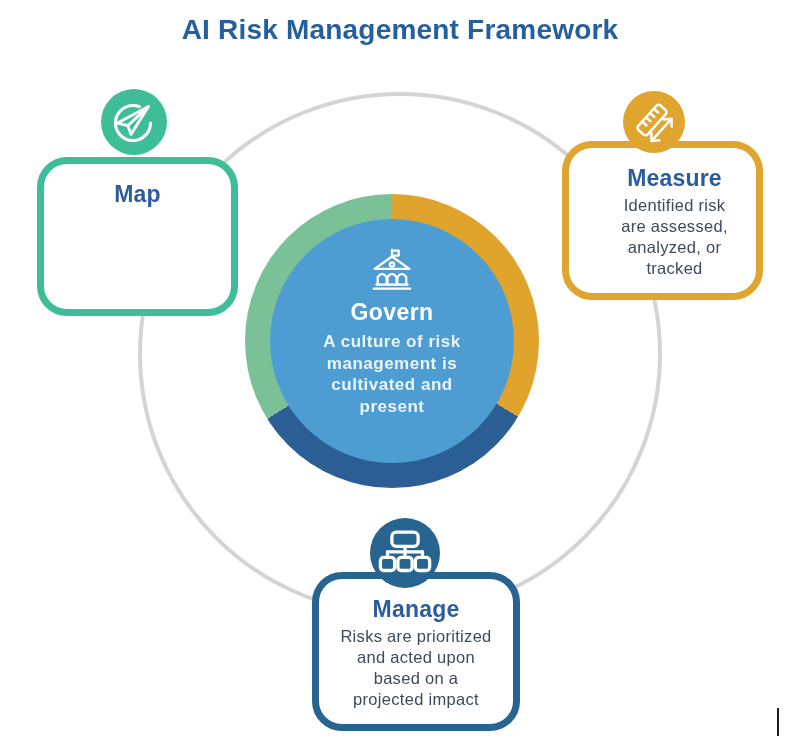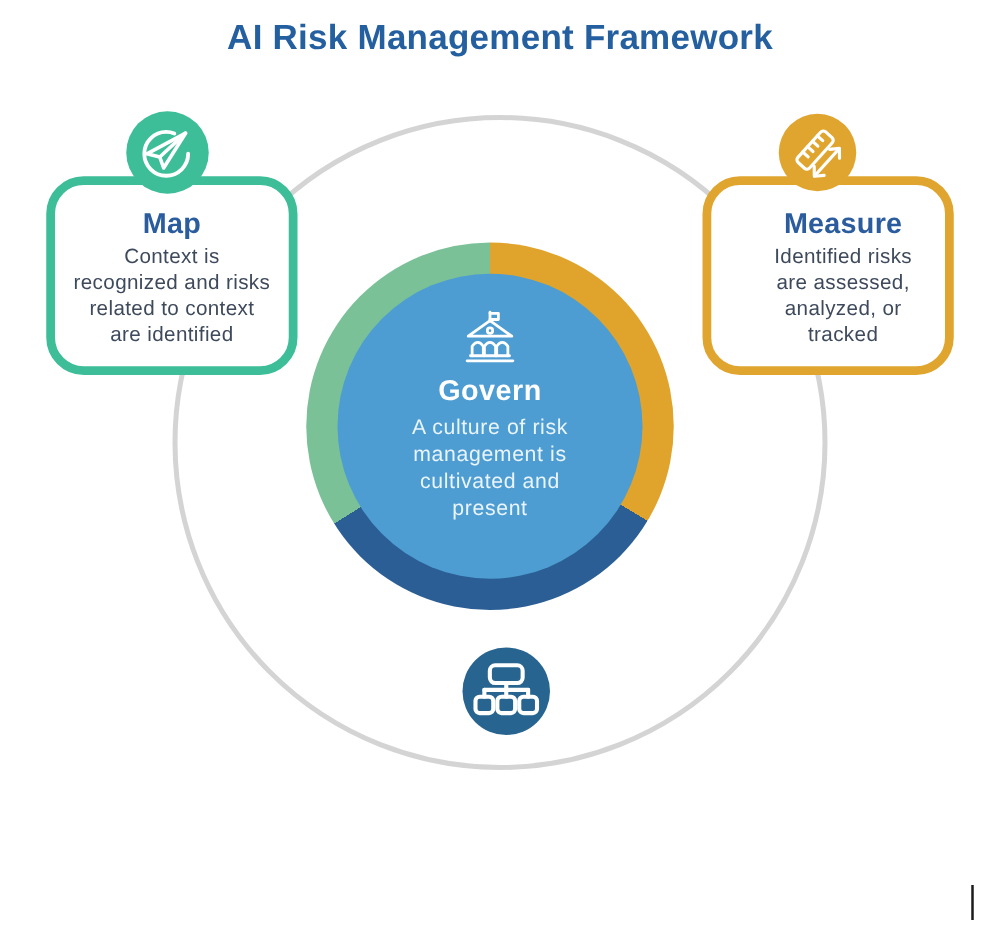--- a/index.html
+++ b/index.html
@@ -22,28 +22,28 @@
   .inner-circle{
     position:absolute;inset:25px;border-radius:50%;background:#4D9DD2;
     text-align:center;color:#ffffff;
   }
   .inner-content{padding-top:28px;}
   .center-heading{
     margin-top:0;font-size:23px;font-weight:700;color:#ffffff;letter-spacing:0.4px;
   }
   .center-body{
     margin-top:5px;font-size:17px;line-height:21.5px;letter-spacing:0.5px;
-    color:#EAF4FB;white-space:pre-line;
+    color:#EAF4FB;white-space:pre-line;font-weight:bold;
   }
   .card{
     position:absolute;width:201px;height:159px;background:#ffffff;
     border:7px solid var(--accent);border-radius:30px;box-sizing:border-box;
     z-index:2;text-align:center;padding-top:17px;
   }
-  .card-map{left:37px;top:141px;}
+  .card-map{left:37px;top:157px;}
   .card-measure{left:562px;top:141px;padding-left:24px;}
   .card-manage{left:312px;top:572px;width:208px;}
   .card-heading{
     font-size:23px;font-weight:700;color:#2B5C9D;letter-spacing:0.2px;
   }
   .card-body{
     margin-top:3px;font-size:16.5px;line-height:21px;letter-spacing:0.3px;
     color:#3E4A5C;white-space:pre-line;
   }
   .icon-circle{
@@ -87,55 +87,58 @@
         <div class="center-body">A culture of risk
 management is
 cultivated and
 present</div>
       </div>
     </div>
   </div>
 
   <div class="card card-map" style="--accent: #3DBD98;">
     <div class="card-heading">Map</div>
-    <div class="card-body">Context is
-recognized and risks
-related to context
-are identified</div>
   </div>
   <div class="icon-circle icon-map" style="--accent: #3DBD98;">
     <svg width="66" height="66" viewBox="0 0 64 64" fill="none" stroke="#ffffff" stroke-linecap="round" stroke-linejoin="round">
       <circle cx="31" cy="33" r="17" stroke-width="3" stroke-dasharray="86 21"></circle>
       <path d="M46 17 L16 33 L26 35.5 L29 44 Z" stroke-width="2.8"></path>
       <path d="M46 17 L26 35.5" stroke-width="2.8"></path>
     </svg>
   </div>
 
   <div class="card card-measure" style="--accent: #E0A52E;">
     <div class="card-heading">Measure</div>
-    <div class="card-body">Identified risks
+    <div class="card-body">Identified risk
 are assessed,
 analyzed, or
 tracked</div>
   </div>
   <div class="icon-circle icon-measure" style="--accent: #E0A52E;">
     <svg width="62" height="62" viewBox="0 0 64 64" fill="none" stroke="#ffffff" stroke-width="2.6" stroke-linecap="round" stroke-linejoin="round">
       <g transform="rotate(42 30 30)">
         <rect x="23.5" y="13" width="13" height="34" rx="3"></rect>
         <path d="M23.5 20 H29.5"></path>
         <path d="M23.5 26 H29.5"></path>
         <path d="M23.5 32 H29.5"></path>
         <path d="M23.5 38 H29.5"></path>
         <path d="M44 16 V46"></path>
         <polyline points="38.5 21.5 44 15.5 49.5 21.5"></polyline>
         <polyline points="38.5 40.5 44 46.5 49.5 40.5"></polyline>
       </g>
     </svg>
   </div>
 
+  <div class="card card-manage" style="--accent: #276490;">
+    <div class="card-heading">Manage</div>
+    <div class="card-body">Risks are prioritized
+and acted upon
+based on a
+projected impact</div>
+  </div>
   <div class="icon-circle icon-manage" style="--accent: #276490;">
     <svg width="70" height="70" viewBox="0 0 64 64" fill="none" stroke="#ffffff" stroke-width="3" stroke-linecap="round" stroke-linejoin="round">
       <rect x="20" y="13" width="24" height="13" rx="4"></rect>
       <path d="M32 26 V31"></path>
       <path d="M16 31 H48"></path>
       <path d="M16 31 V36"></path>
       <path d="M32 31 V36"></path>
       <path d="M48 31 V36"></path>
       <rect x="9.5" y="36" width="13" height="12" rx="3"></rect>
       <rect x="25.5" y="36" width="13" height="12" rx="3"></rect>

